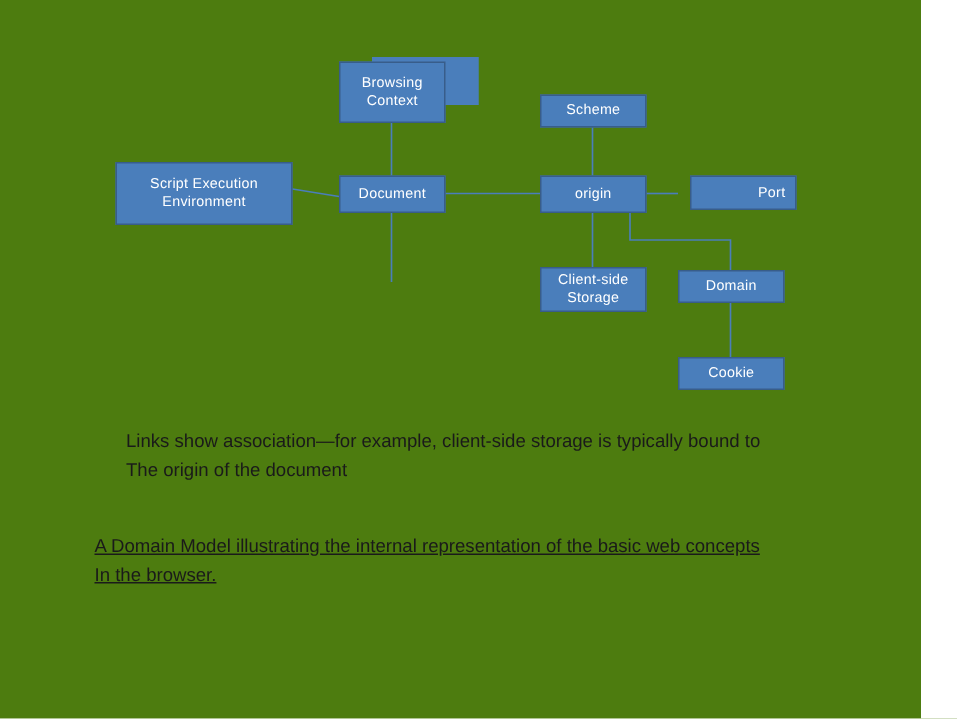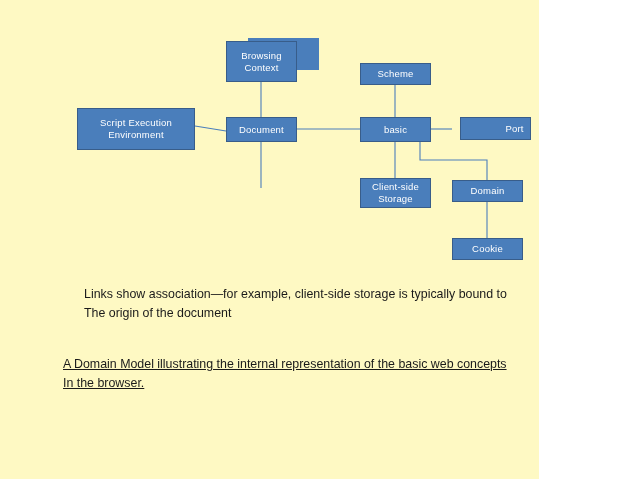--- a/index.html
+++ b/index.html
@@ -5,23 +5,23 @@
   html, body {
     margin: 0;
     padding: 0;
     background: #ffffff;
   }
   body {
     font-family: "Liberation Sans", sans-serif;
   }
   #slide {
     position: relative;
-    width: 539px;
+    width: 614px;
     height: 479px;
-    background: #fef9c3;
+    background: #4d7c0f;
     overflow: hidden;
   }
   #diagram {
     position: absolute;
     left: 0;
     top: 0;
     width: 638px;
     height: 285px;
   }
   .node {
@@ -111,21 +111,21 @@
     <div class="node" style="left:77px; top:108px; width:118px; height:42px;">
       <span>Script Execution
 Environment</span>
     </div>
 
     <div class="node" style="left:226px; top:117px; width:71px; height:25px;">
       <span>Document</span>
     </div>
 
     <div class="node" style="left:360px; top:117px; width:71px; height:25px;">
-      <span>basic</span>
+      <span>origin</span>
     </div>
 
     <div class="node" style="left:460px; top:117px; width:71px; height:23px;padding-left:38px;">
       <span>Port</span>
     </div>
 
 
     <div class="node" style="left:360px; top:178px; width:71px; height:30px;">
       <span>Client-side
 Storage</span>

